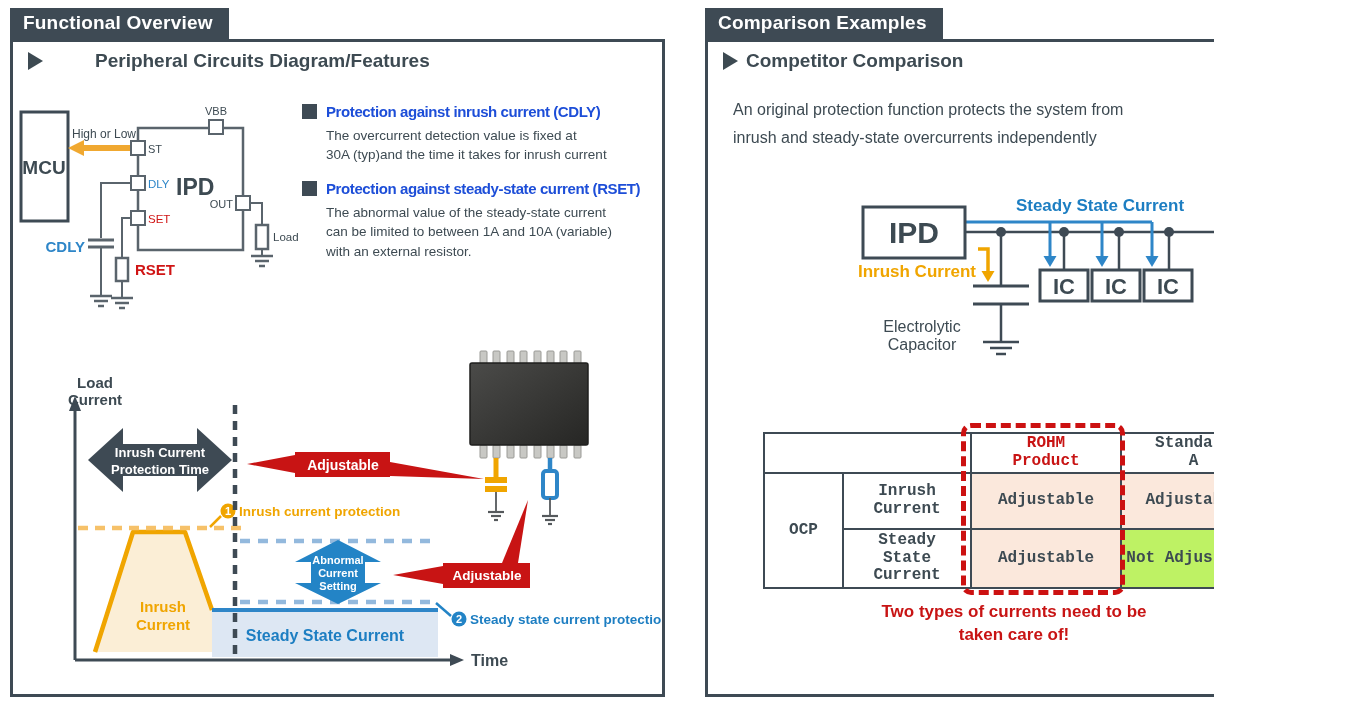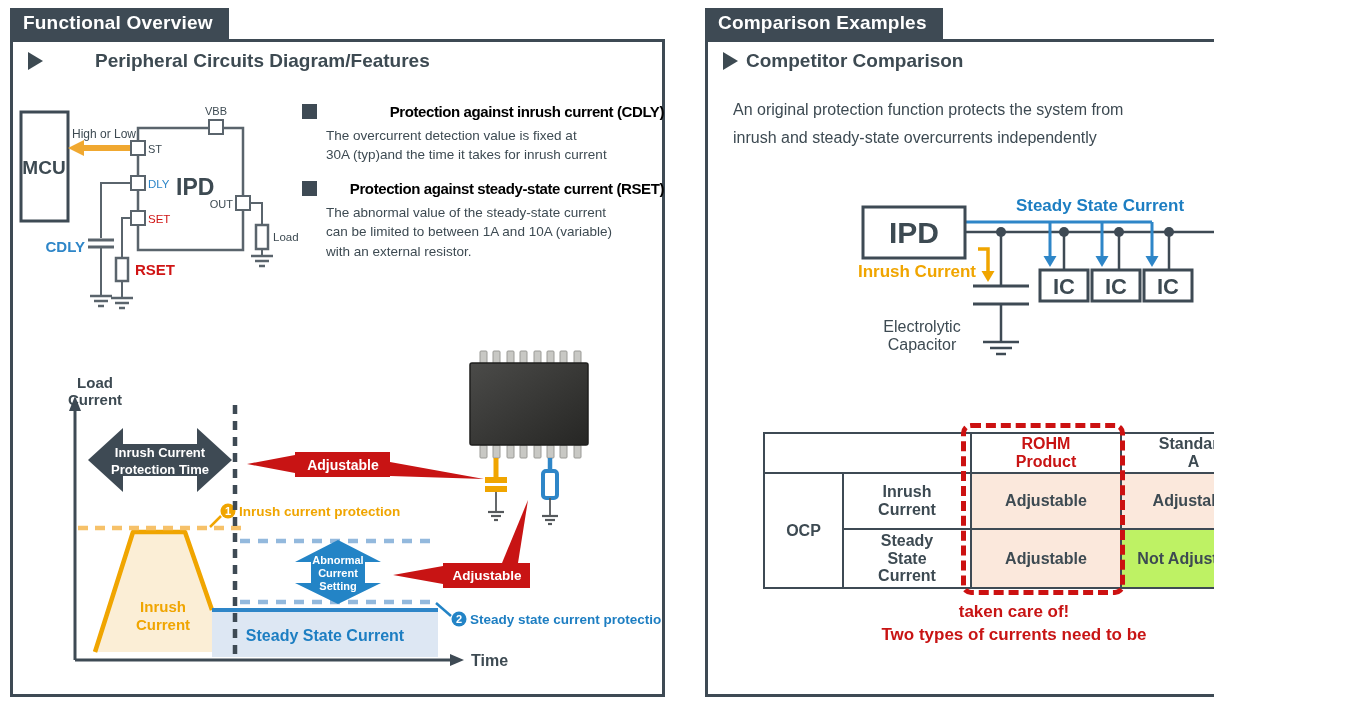--- a/index.html
+++ b/index.html
@@ -8,30 +8,30 @@
   #stage { position:relative; width:1214px; height:711px; background:#fff; overflow:hidden; }
   .abs { position:absolute; }
   .panel { position:absolute; border:3px solid #3e4a54; background:#fff; }
   .tab { position:absolute; background:#3e4a54; color:#fff; font-weight:bold; font-size:19px;
          padding:4px 16px 6px 13px; z-index:3; letter-spacing:0.2px; }
   .sec-head { position:absolute; font-weight:bold; font-size:19px; color:#3d4a52; display:flex; align-items:center; }
   .tri { display:inline-block; width:0; height:0; border-left:15px solid #3d4a52;
          border-top:9px solid transparent; border-bottom:9px solid transparent; margin-right:8px; }
   .features { position:absolute; left:302px; top:103px; width:362px; }
   .feat { margin-bottom:16px; }
-  .feat-title { display:flex; align-items:center; font-weight:bold; font-size:15px; letter-spacing:-0.4px; color:#000000;justify-content:space-between; }
+  .feat-title { display:flex; align-items:center; font-weight:bold; font-size:15px; letter-spacing:-0.4px; color:#1d4ed8; }
   .sq { display:inline-block; width:15px; height:15px; background:#3e4a54; margin-right:9px; flex:0 0 15px; }
   .feat-body { margin:6px 0 0 24px; font-size:13.5px; line-height:1.42; color:#3d4a52; }
   .intro { position:absolute; left:733px; top:96px; width:560px; font-size:16px; line-height:1.75; color:#3d4a52; }
   svg text { font-family:"Liberation Sans", sans-serif; }
   
   #cmp-table { position:absolute; left:763px; top:432px; width:502px; height:155px;
                border-collapse:collapse; table-layout:fixed; }
   #cmp-table td { border:2px solid #3e4a54; text-align:center; vertical-align:middle;
-                  font-weight:bold; font-size:16px; color:#3d4a52; line-height:1.12; }
+                  font-weight:bold; font-size:16px; color:#3d4a52; line-height:1.12;font-family:Liberation Mono, monospace; }
   #cmp-table .rohm-h { color:#c81414; }
   #cmp-table .peach { background:#fbe8dc; }
   #cmp-table .ltblue { background:#bef264; }
   #rohm-outline { position:absolute; left:961px; top:423px; width:164px; height:172px;
                   border:5px dashed #cc1111; border-radius:10px; z-index:2; pointer-events:none; }
   #caption { position:absolute; left:763px; top:601px; width:502px; text-align:center;
              color:#c81414; font-weight:bold; font-size:17px; line-height:1.35; }
 </style>
 </head>
 <body>
@@ -388,17 +388,17 @@
         <div>Current</div>
       </td>
       <td class="peach">Adjustable</td>
       <td class="ltblue">Not Adjustable</td>
     </tr>
   </tbody>
     </table>
   <div id="rohm-outline"></div>
 
   <div id="caption">
+    <div>Two types of currents need to be</div>
     <div>taken care of!</div>
-    <div>Two types of currents need to be</div>
   </div>
 
 </div>
 
 </body></html>

